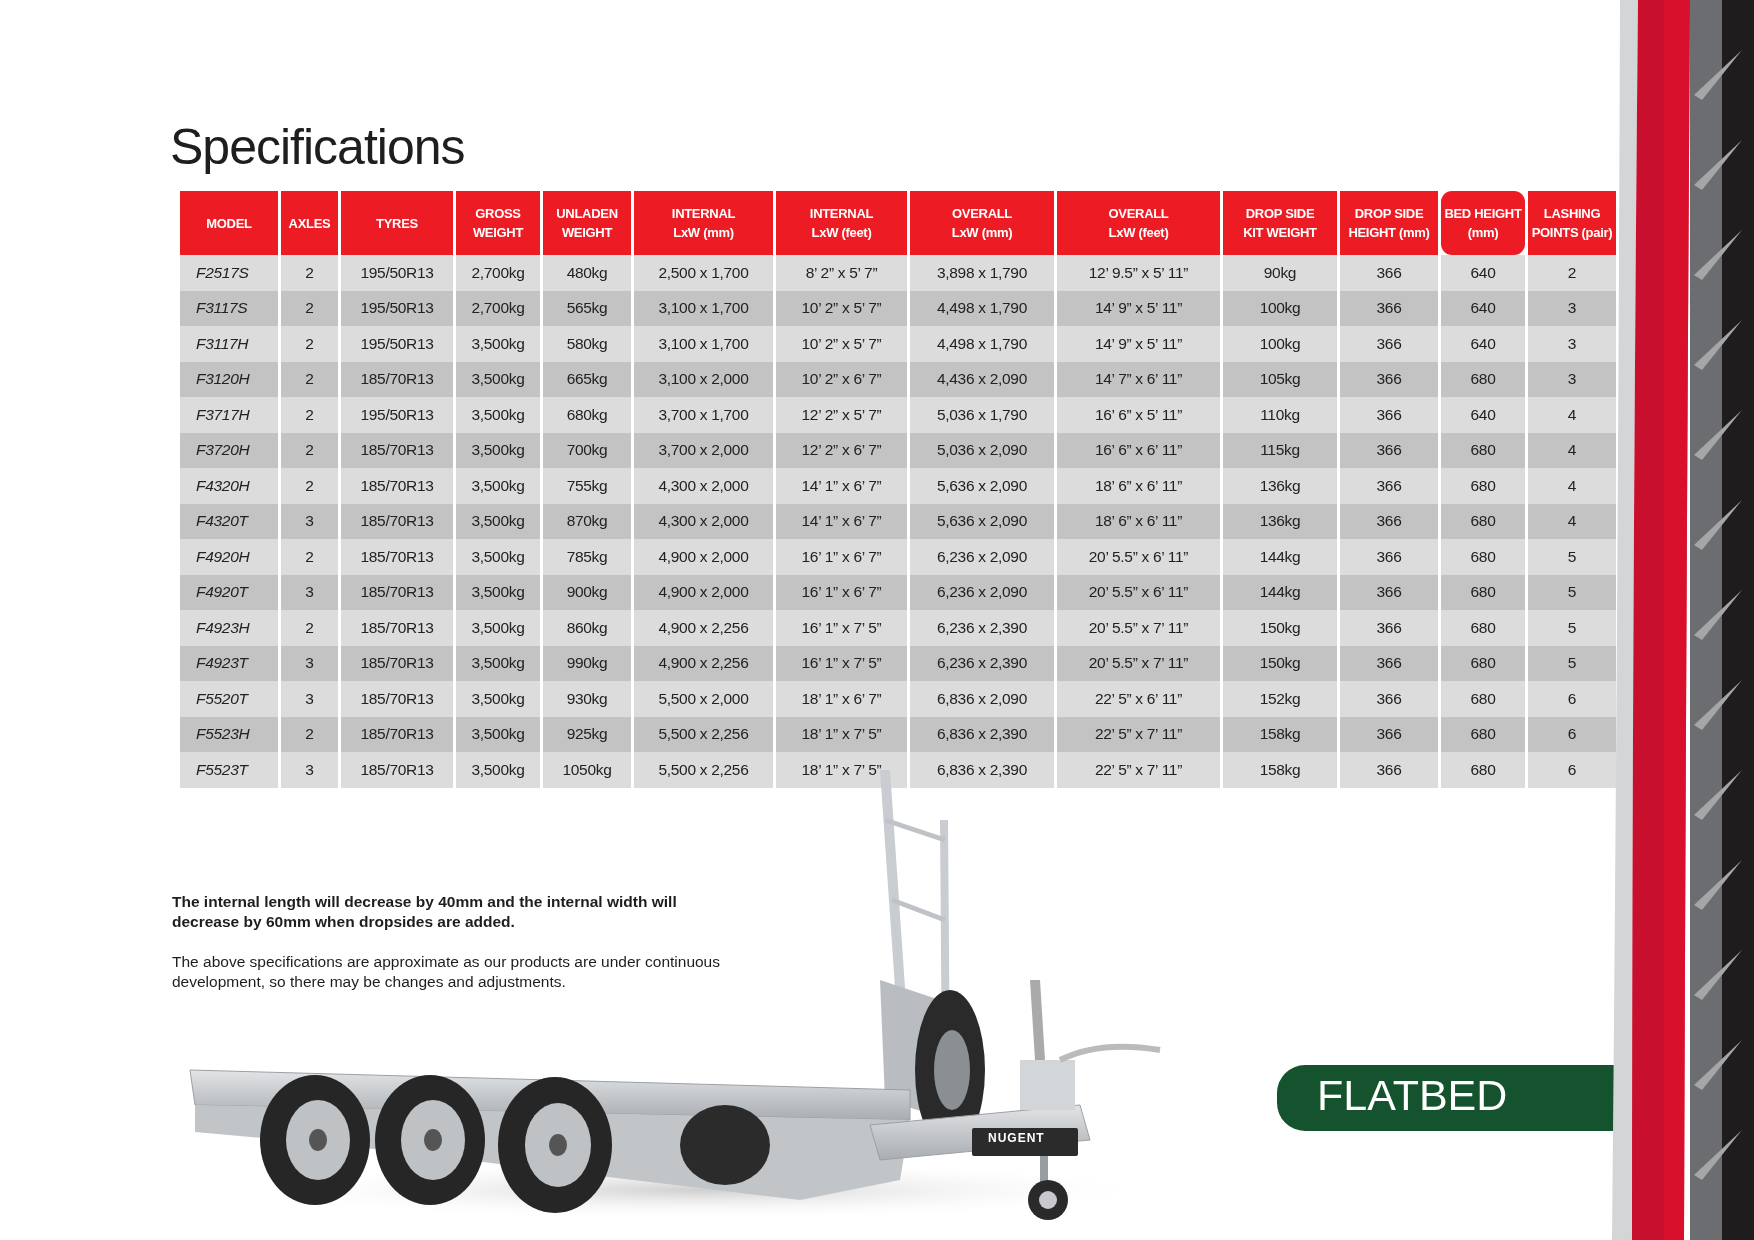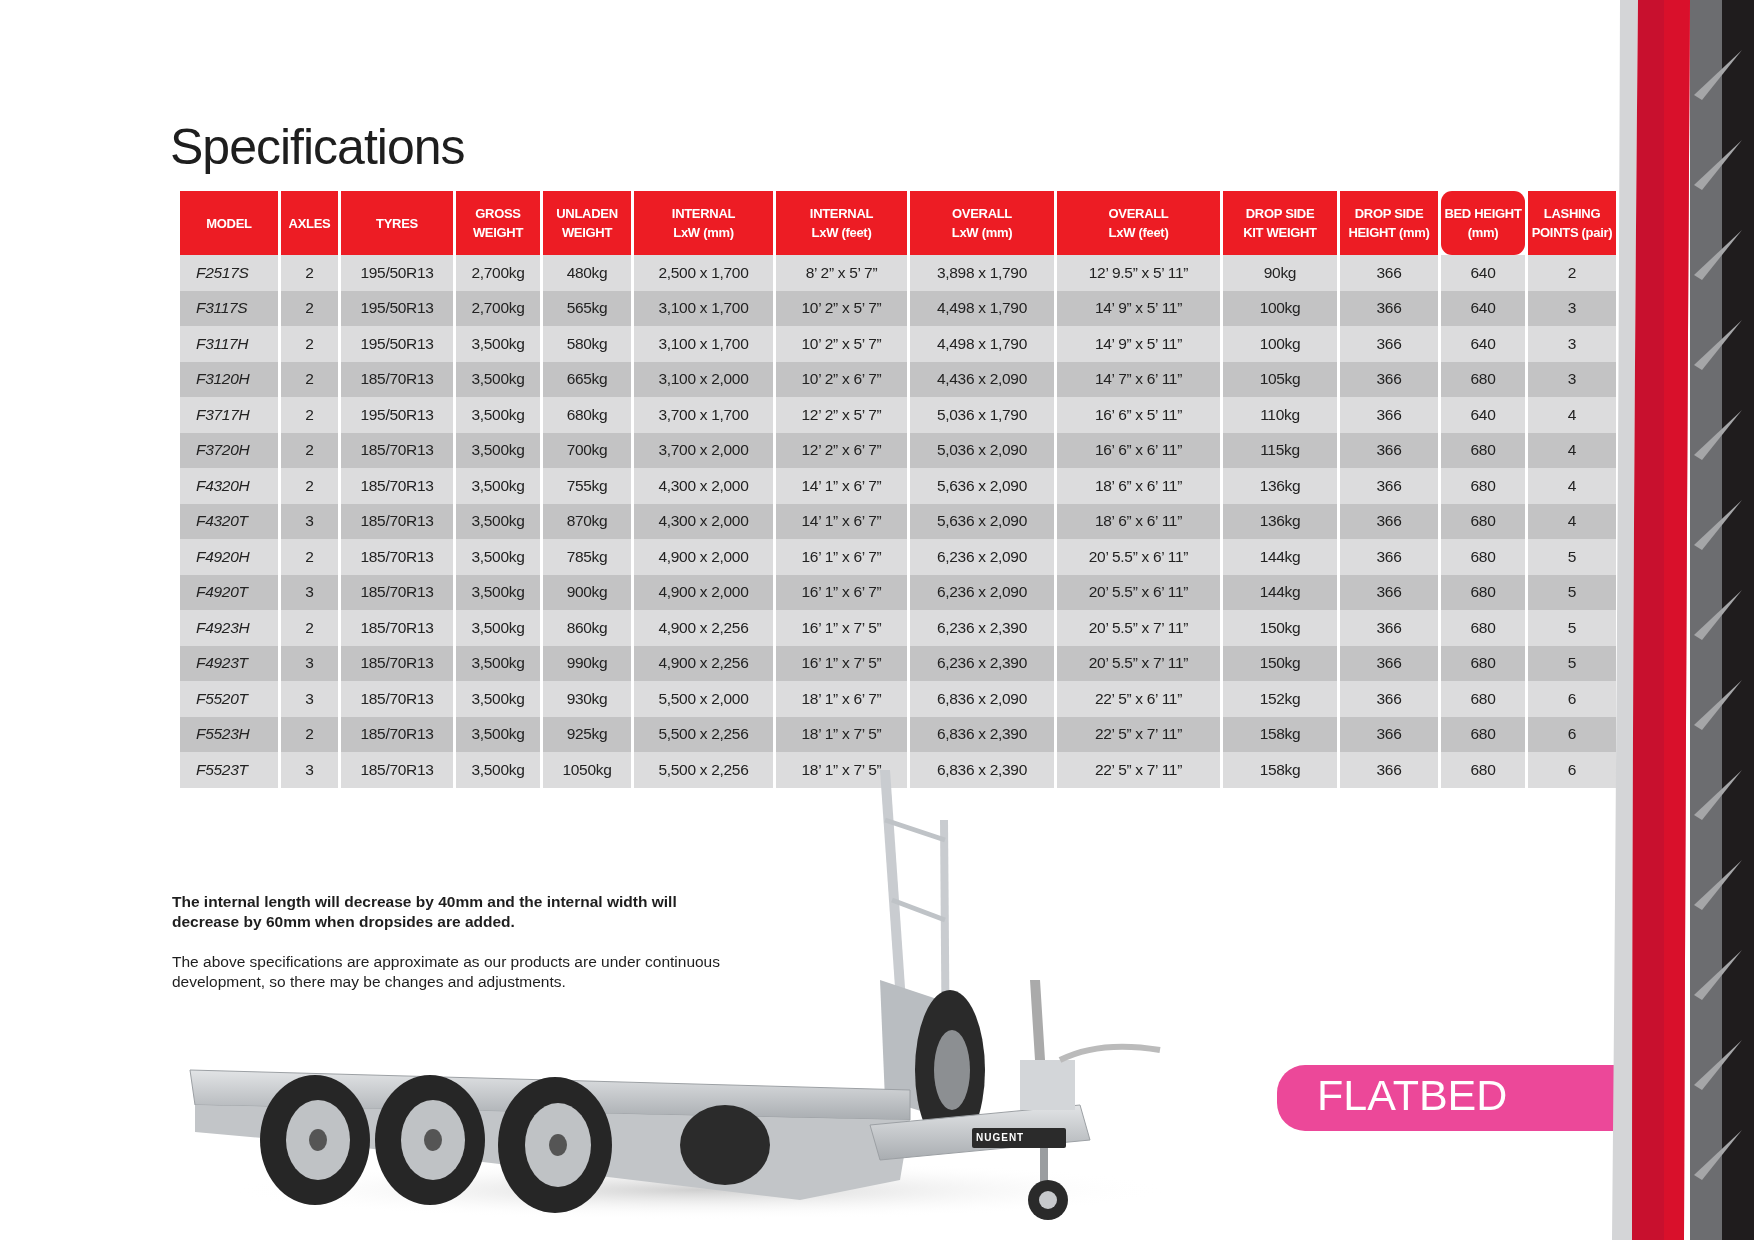--- a/index.html
+++ b/index.html
@@ -37,32 +37,32 @@
   table.specs tr.even td { background: #c3c3c4; }
   table.specs td.model { text-align: left; padding-left: 16px; font-style: italic; }
   .notes {
     position: absolute; left: 172px; top: 884px; width: 560px;
     font-size: 15.5px; line-height: 20px; color: #1e1e1e;
   }
   .notes p { margin: 8px 0 20px 0; }
   .notes .bold { font-weight: 700; }
   .banner {
     position: absolute; left: 1277px; top: 1065px; width: 338px; height: 66px;
-    background: #ec4899; border-radius: 28px 0 0 28px;
+    background: #14532d; border-radius: 28px 0 0 28px;
   }
   .banner span {
     position: absolute; left: 40px; top: 6px;
     font-size: 43px; color: #fff; font-weight: 400; letter-spacing: 0px;
   }
   .trailer { position: absolute; left: 180px; top: 760px; width: 1040px; height: 460px; }
   .edge { position: absolute; right: 0; top: 0; width: 160px; height: 1240px; }
   .logo-plate {
-    position: absolute; left: 972px; top: 1128px; width: 90px; height: 20px;
-    background: #2b2b2b; color: #fff; font-size: 10px; font-weight: 700;
-    line-height: 20px; padding-left: 4px; border-radius: 2px; letter-spacing: 1px;
+    position: absolute; left: 972px; top: 1128px; width: 90px; height: 28px;
+    background: #2b2b2b; color: #fff; font-size: 12px; font-weight: 700;
+    line-height: 20px; padding-left: 16px; border-radius: 2px; letter-spacing: 1px;
   }
 </style>
 </head>
 <body>
 
 <h1 class="title">Specifications</h1>
 
 <table class="specs">
   <thead>
     <tr id="hdr-row">

